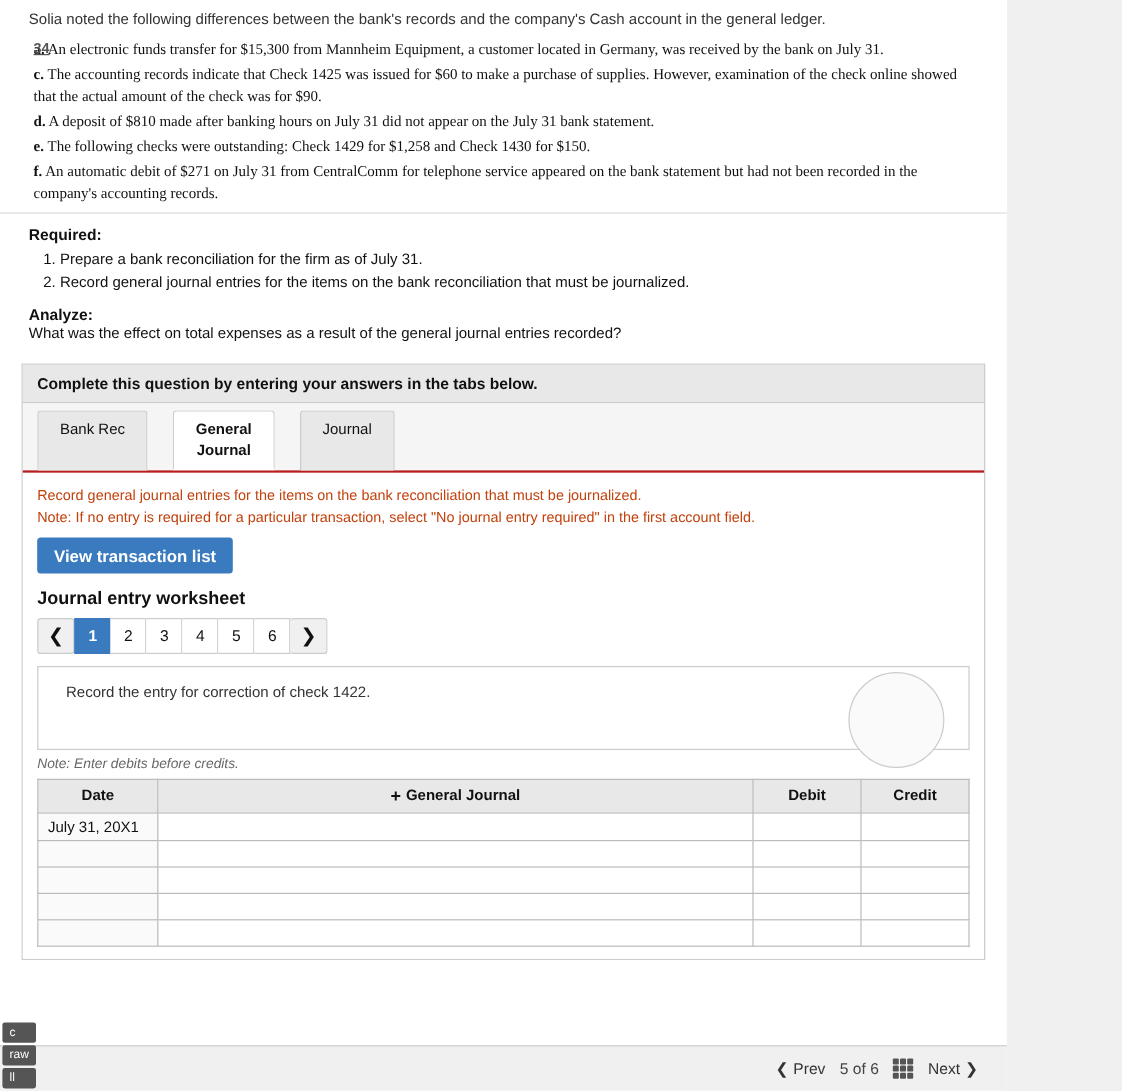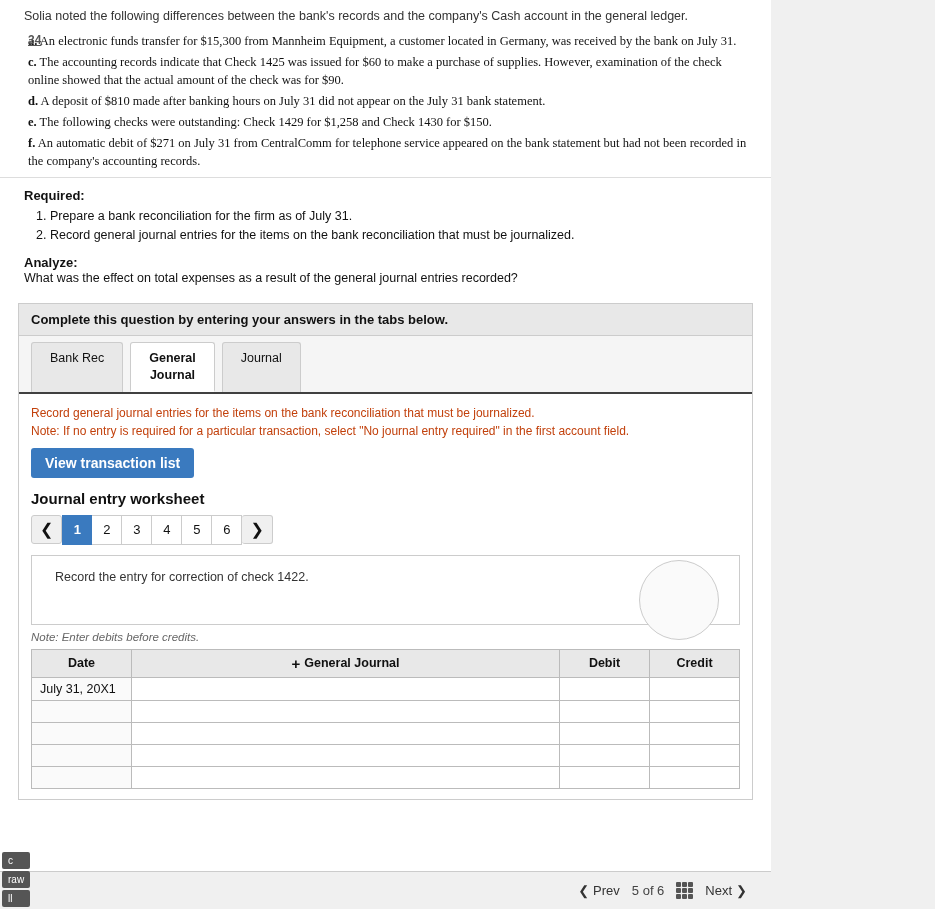--- a/index.html
+++ b/index.html
@@ -8,21 +8,21 @@
       font-size: 13px;
       background: #f0f0f0;
       color: #111;
       width: 935px;
       min-height: 909px;
       position: relative;
       overflow: hidden;
     }
     .page-wrapper {
       background: #fff;
-      width: 771px;
+      width: 839px;
       min-height: 909px;
       position: relative;
       padding: 0;
     }
     .top-text {
       background: #fff;
       padding: 8px 24px 4px 24px;
       font-size: 12.5px;
       color: #111;
       line-height: 1.4;
@@ -87,24 +87,24 @@
     .complete-header {
       background: #e8e8e8;
       padding: 8px 12px;
       font-size: 13px;
       font-weight: bold;
       border-bottom: 1px solid #ccc;
     }
     .tabs-row {
       display: flex;
       align-items: stretch;
-      border-bottom: 2px solid #404040;
+      border-bottom: 2px solid #b91c1c;
       background: #f5f5f5;
       padding: 0 12px;
-      gap: 4px;
+      gap: 18px;
     }
     .tab {
       padding: 7px 18px;
       font-size: 12.5px;
       cursor: pointer;
       border: 1px solid #ccc;
       border-bottom: none;
       background: #e8e8e8;
       margin-right: 3px;
       margin-top: 6px;

